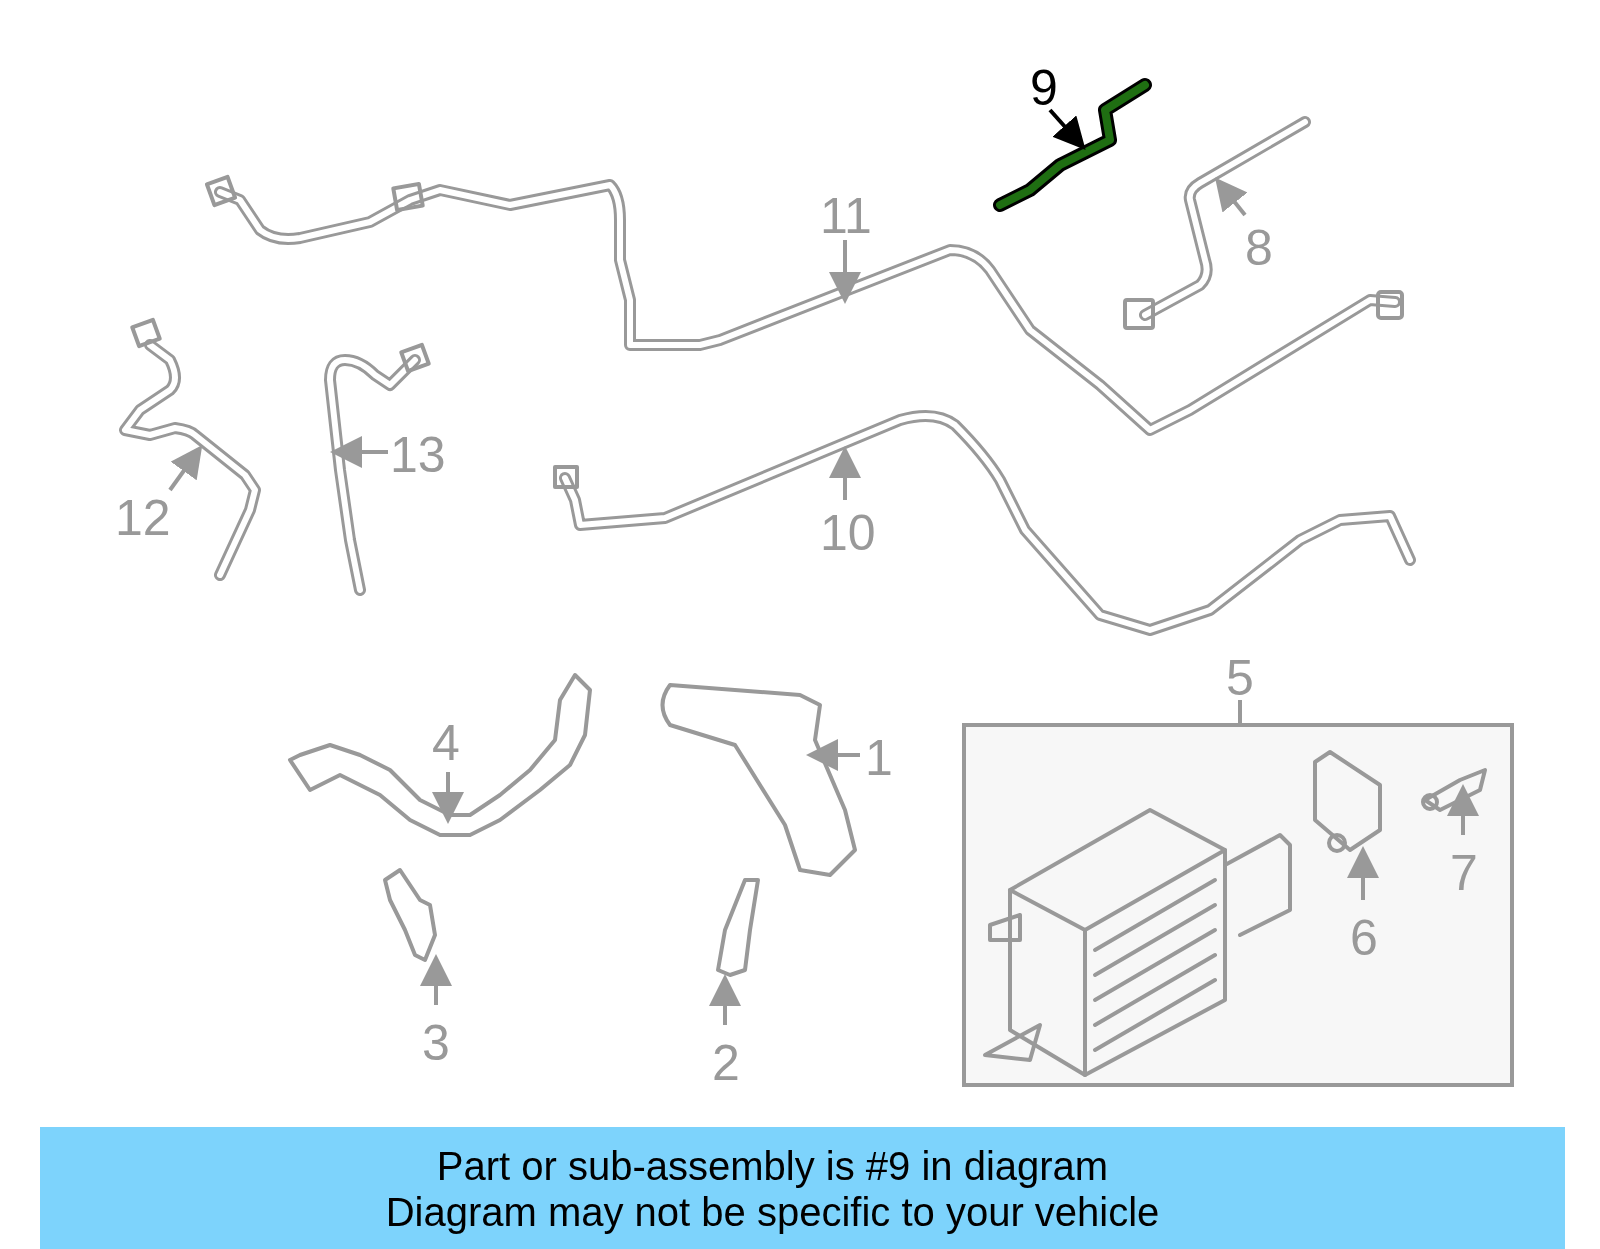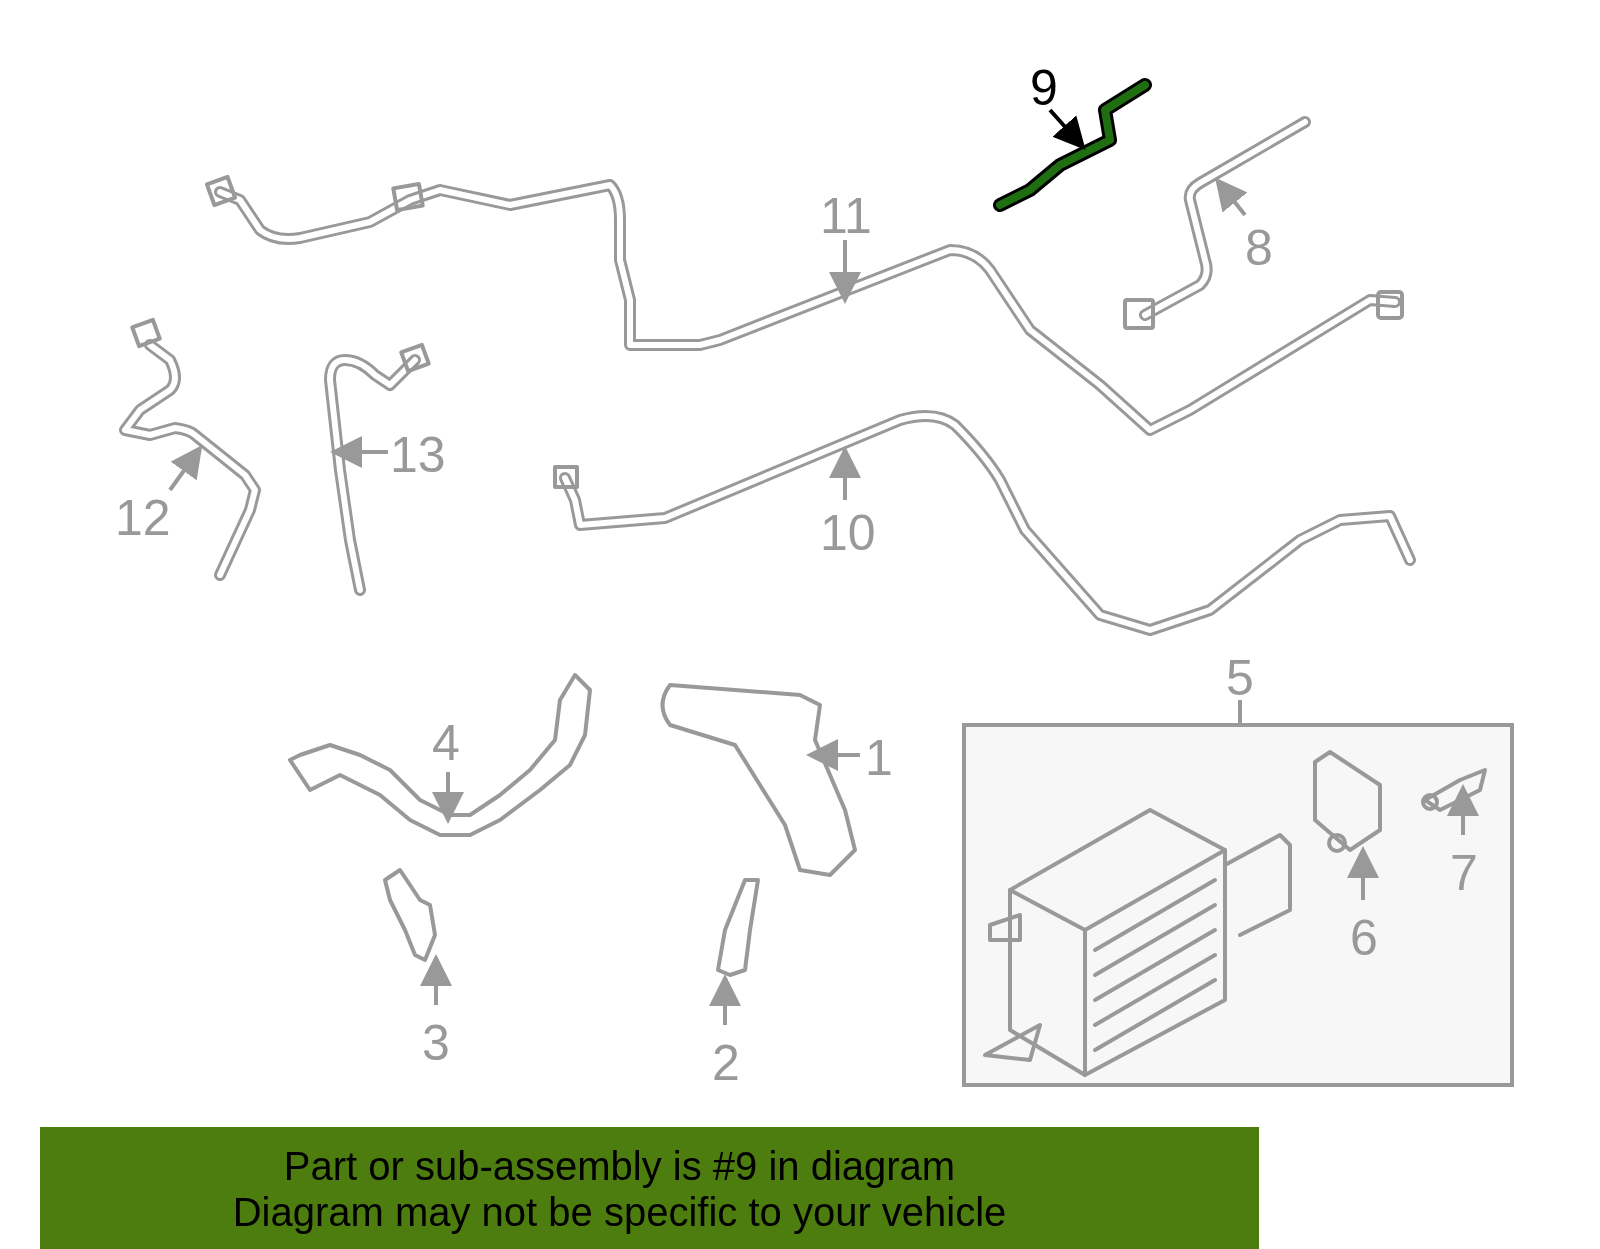--- a/index.html
+++ b/index.html
@@ -6,21 +6,21 @@
     body { width:1600px; height:1249px; position:relative; overflow:hidden; font-family:"Liberation Sans", sans-serif; }
     #diagram { position:absolute; left:0; top:0; width:1600px; height:1249px; }
     .callout { font-family:"Liberation Sans", sans-serif; font-size:50px; fill:#999999; }
     .callout.hl { fill:#000000; }
     .part { fill:none; stroke:#999999; stroke-width:4; stroke-linejoin:round; stroke-linecap:round; }
     .tube-outer { fill:none; stroke:#999999; stroke-width:12; stroke-linejoin:round; stroke-linecap:round; }
     .tube-inner { fill:none; stroke:#ffffff; stroke-width:6; stroke-linejoin:round; stroke-linecap:round; }
     .arrow { stroke:#999999; stroke-width:4; fill:none; }
     .hl-outer { fill:none; stroke:#000000; stroke-width:14; stroke-linejoin:round; stroke-linecap:round; }
     .hl-inner { fill:none; stroke:#1f6e12; stroke-width:8; stroke-linejoin:round; stroke-linecap:round; }
-    #banner { position:absolute; left:40px; top:1127px; width:1219px; height:122px; background:#4d7c0f; text-align:center; }
+    #banner { position:absolute; left:40px; top:1127px; width:1525px; height:122px; background:#7dd3fc; text-align:center; }
     #banner .line { display:block; color:#000; font-size:40px; line-height:46px; font-family:"Liberation Sans", sans-serif; }
     #banner .l1 { margin-top:16px; margin-left:-60px; }
     #banner .l2 { margin-left:-60px; }
   </style>
 </head>
 <body>
 
 <svg id="diagram" viewBox="0 0 1600 1249" xmlns="http://www.w3.org/2000/svg">
   <defs>
     <marker id="ah" markerWidth="8" markerHeight="8" refX="4" refY="4" orient="auto" markerUnits="strokeWidth">

